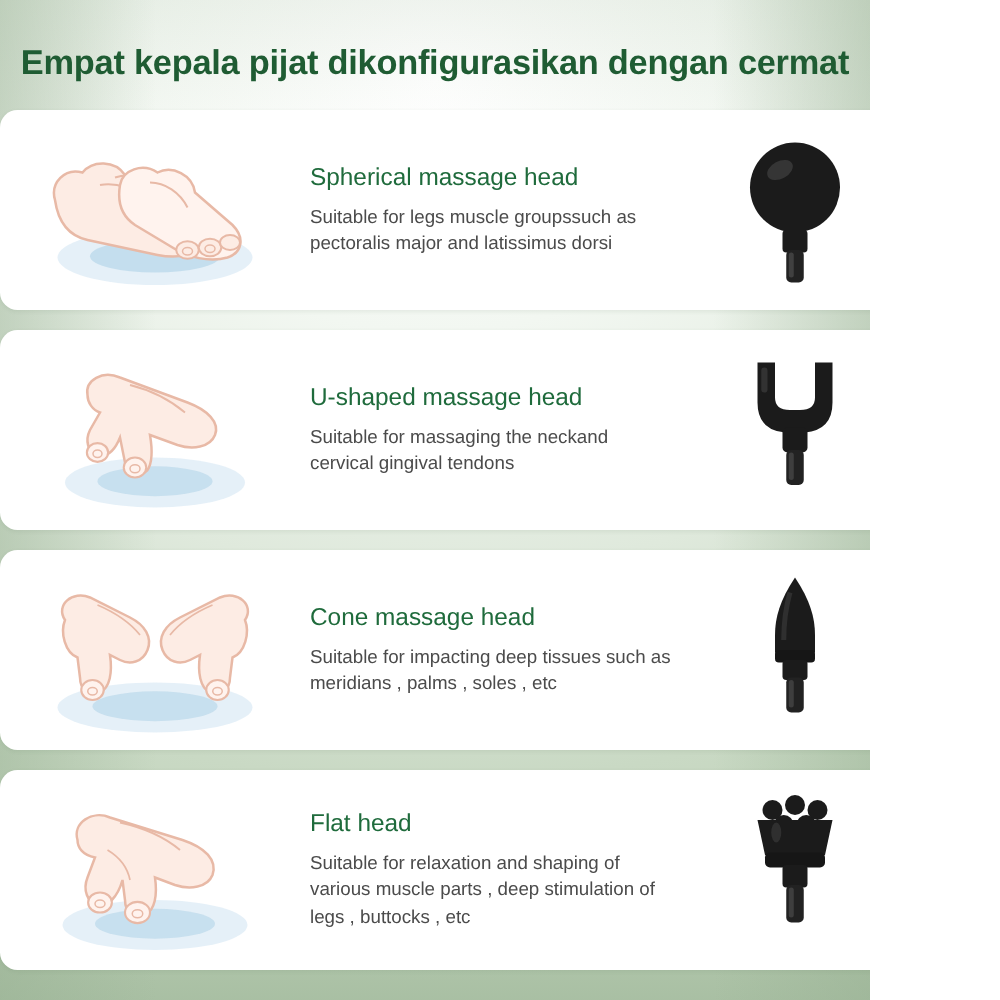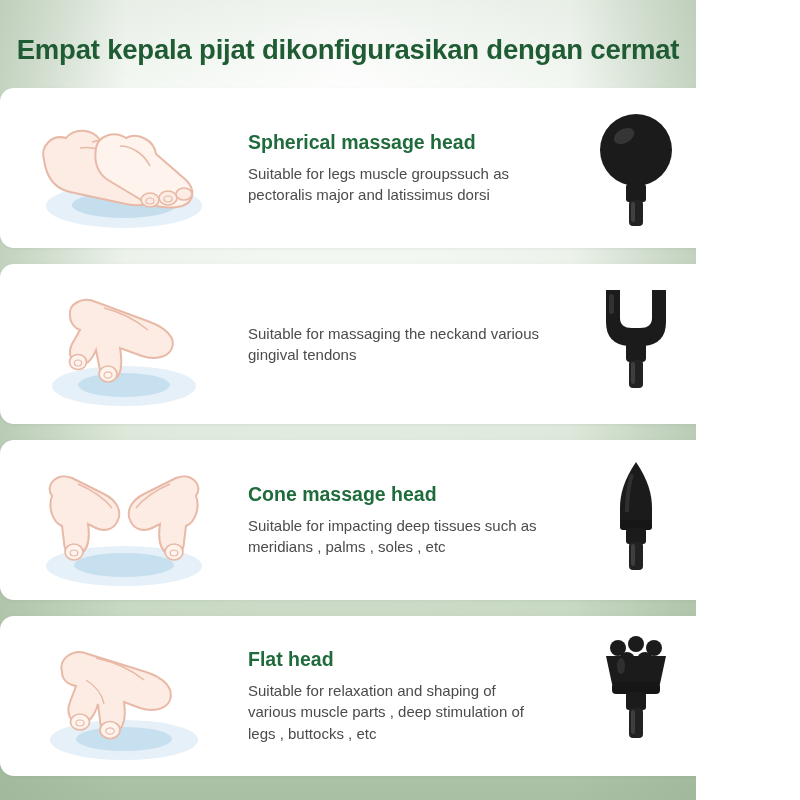--- a/index.html
+++ b/index.html
@@ -70,21 +70,21 @@
   }
   .illus svg { position: absolute; left: 0; top: 0; }
 
   
   .textcol {
     padding-right: 6px;
   }
   .head-title {
     color: #1f6b3c;
     font-size: 19.5px;
-    font-weight: bold;
+    font-weight: normal;
     margin-bottom: 9px;
   }
   .head-desc {
     color: #4b4b4b;
     font-size: 15px;
     line-height: 1.42;
     max-width: 292px;
   }
 
   
@@ -158,21 +158,22 @@
                    C74 64 70 58 70 52 Z" fill="#fdece4" stroke="#e8b9a6" stroke-width="2"></path>
           <ellipse cx="108" cy="110" rx="9" ry="8" fill="#fff3ee" stroke="#e8b9a6" stroke-width="1.7"></ellipse>
           <ellipse cx="108" cy="111" rx="4" ry="3.2" fill="none" stroke="#e8b9a6" stroke-width="1.2"></ellipse>
           <ellipse cx="78" cy="98" rx="8.5" ry="7.5" fill="#fff3ee" stroke="#e8b9a6" stroke-width="1.7"></ellipse>
           <ellipse cx="78" cy="99" rx="3.6" ry="3" fill="none" stroke="#e8b9a6" stroke-width="1.2"></ellipse>
           <path d="M104 44 C120 48 136 56 148 66" fill="none" stroke="#e8b9a6" stroke-width="1.5"></path>
         </svg>
       </div>
 
       <div class="textcol">
-        <div class="head-desc">Suitable for massaging the neckand various gingival tendons</div>
+        <div class="head-title">U-shaped massage head</div>
+        <div class="head-desc">Suitable for massaging the neckand cervical gingival tendons</div>
       </div>
 
       <div class="attach">
         <svg width="120" height="140" viewBox="0 0 120 140">
           <path d="M30 16 L44 16 L44 44 Q44 54 56 54 L64 54 Q76 54 76 44 L76 16 L90 16 L90 48
                    Q90 70 68 72 L52 72 Q30 70 30 48 Z" fill="#1b1b1b"></path>
           <rect x="50" y="68" width="20" height="20" rx="4" fill="#1b1b1b"></rect>
           <rect x="53" y="86" width="14" height="28" rx="4" fill="#222"></rect>
           <rect x="55" y="88" width="4" height="22" rx="2" fill="#555" opacity="0.55"></rect>
           <rect x="33" y="20" width="5" height="20" rx="2.5" fill="#4a4a4a" opacity="0.5"></rect>

